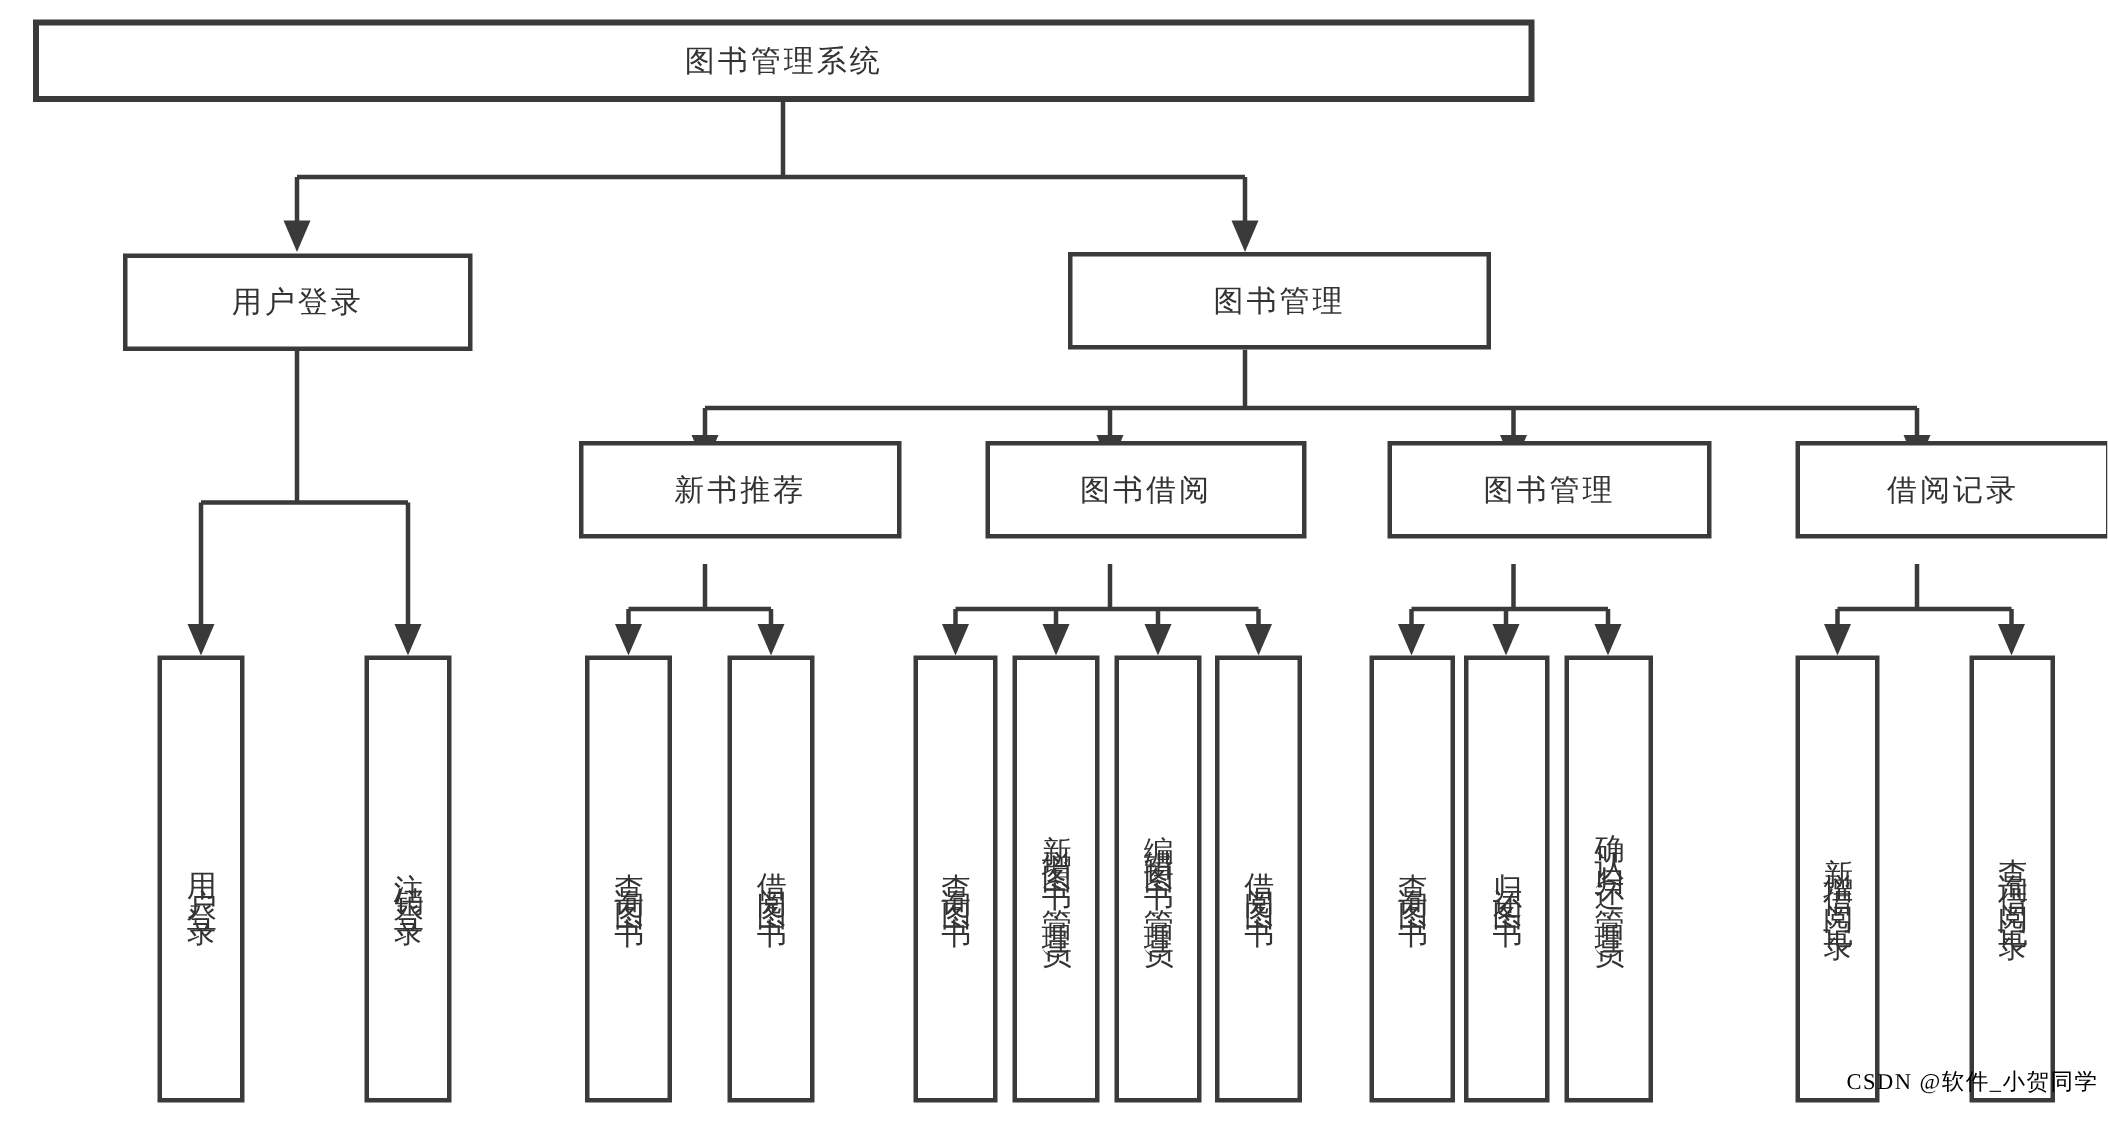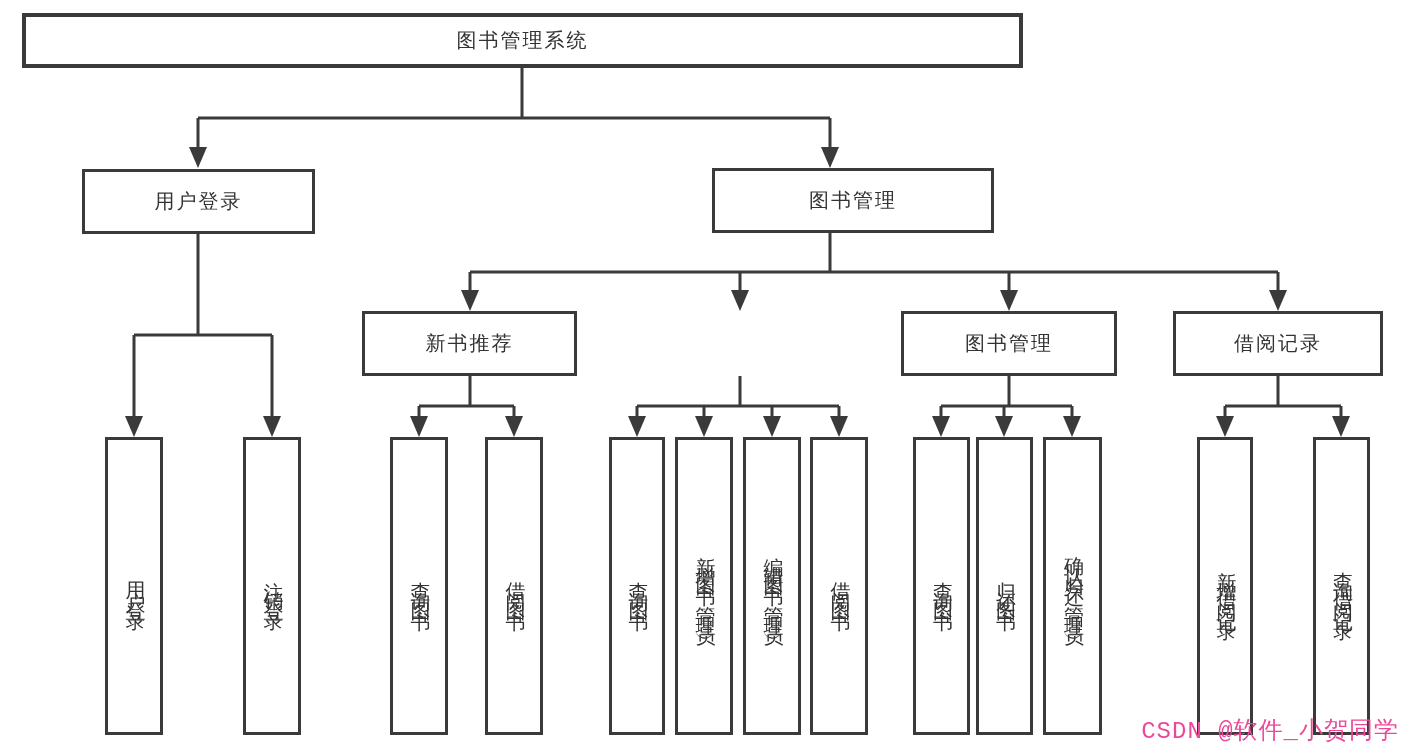--- a/index.html
+++ b/index.html
@@ -1,36 +1,36 @@
 <!DOCTYPE html>
 <html><head>
 <meta charset="utf-8">
 <style>
   html,body{margin:0;padding:0;background:#fff;}
   .stage{
     position:relative;width:1405px;height:747px;background:#fff;overflow:hidden;
-    font-family:Liberation Mono, monospace;color:#333;
+    font-family:Liberation Serif, serif;color:#333;
   }
   .wires{position:absolute;left:0;top:0;width:1405px;height:747px;}
   .box{
     position:absolute;box-sizing:border-box;background:#fff;
     border:3px solid #3a3a3a;display:flex;align-items:center;justify-content:center;
   }
   .root{left:22px;top:13px;width:1001px;height:55px;border-width:4px;}
   .hlabel{font-size:20px;letter-spacing:2px;white-space:nowrap;}
   .branch{height:65px;}
-  .mod{top:311px;height:65px;}
+  .mod{top:294px;height:65px;margin-left:24px;}
   .leaf{top:437px;height:298px;}
   .vtext{
     writing-mode:vertical-rl;text-orientation:mixed;
     font-size:20px;letter-spacing:10px;line-height:1;white-space:nowrap;
   }
   .watermark{
-    position:absolute;right:6px;bottom:1px;font-size:24px;letter-spacing:1px;
-    color:#ec4899;white-space:nowrap;
+    position:absolute;right:6px;bottom:16px;font-size:15px;letter-spacing:1px;
+    color:#000000;white-space:nowrap;
   }
 </style>
 </head>
 <body>
 
 <div class="stage">
 
   <svg class="wires" viewBox="0 0 1405 747" aria-hidden="true">
     <g stroke="#3a3a3a" stroke-width="3" fill="none">
 
@@ -78,20 +78,23 @@
   <div class="box branch" style="left:82px;top:169px;width:233px;">
     <span class="hlabel">用户登录</span>
   </div>
   <div class="box branch" style="left:712px;top:168px;width:282px;">
     <span class="hlabel">图书管理</span>
   </div>
 
   <div class="box mod" style="left:362px;width:215px;">
     <span class="hlabel">新书推荐</span>
   </div>
+  <div class="box mod" style="left:633px;width:214px;">
+    <span class="hlabel">图书借阅</span>
+  </div>
   <div class="box mod" style="left:901px;width:216px;">
     <span class="hlabel">图书管理</span>
   </div>
   <div class="box mod" style="left:1173px;width:210px;">
     <span class="hlabel">借阅记录</span>
   </div>
 
   <div class="box leaf" style="left:105px;width:58px;">
     <span class="vtext">用户登录</span>
   </div>

